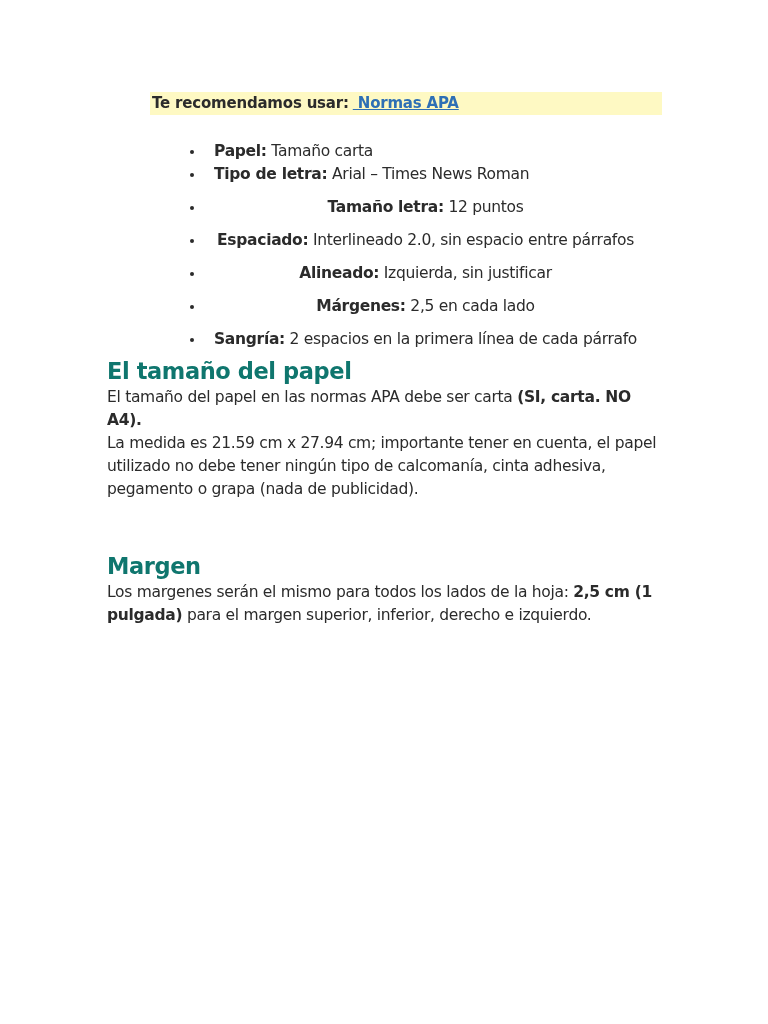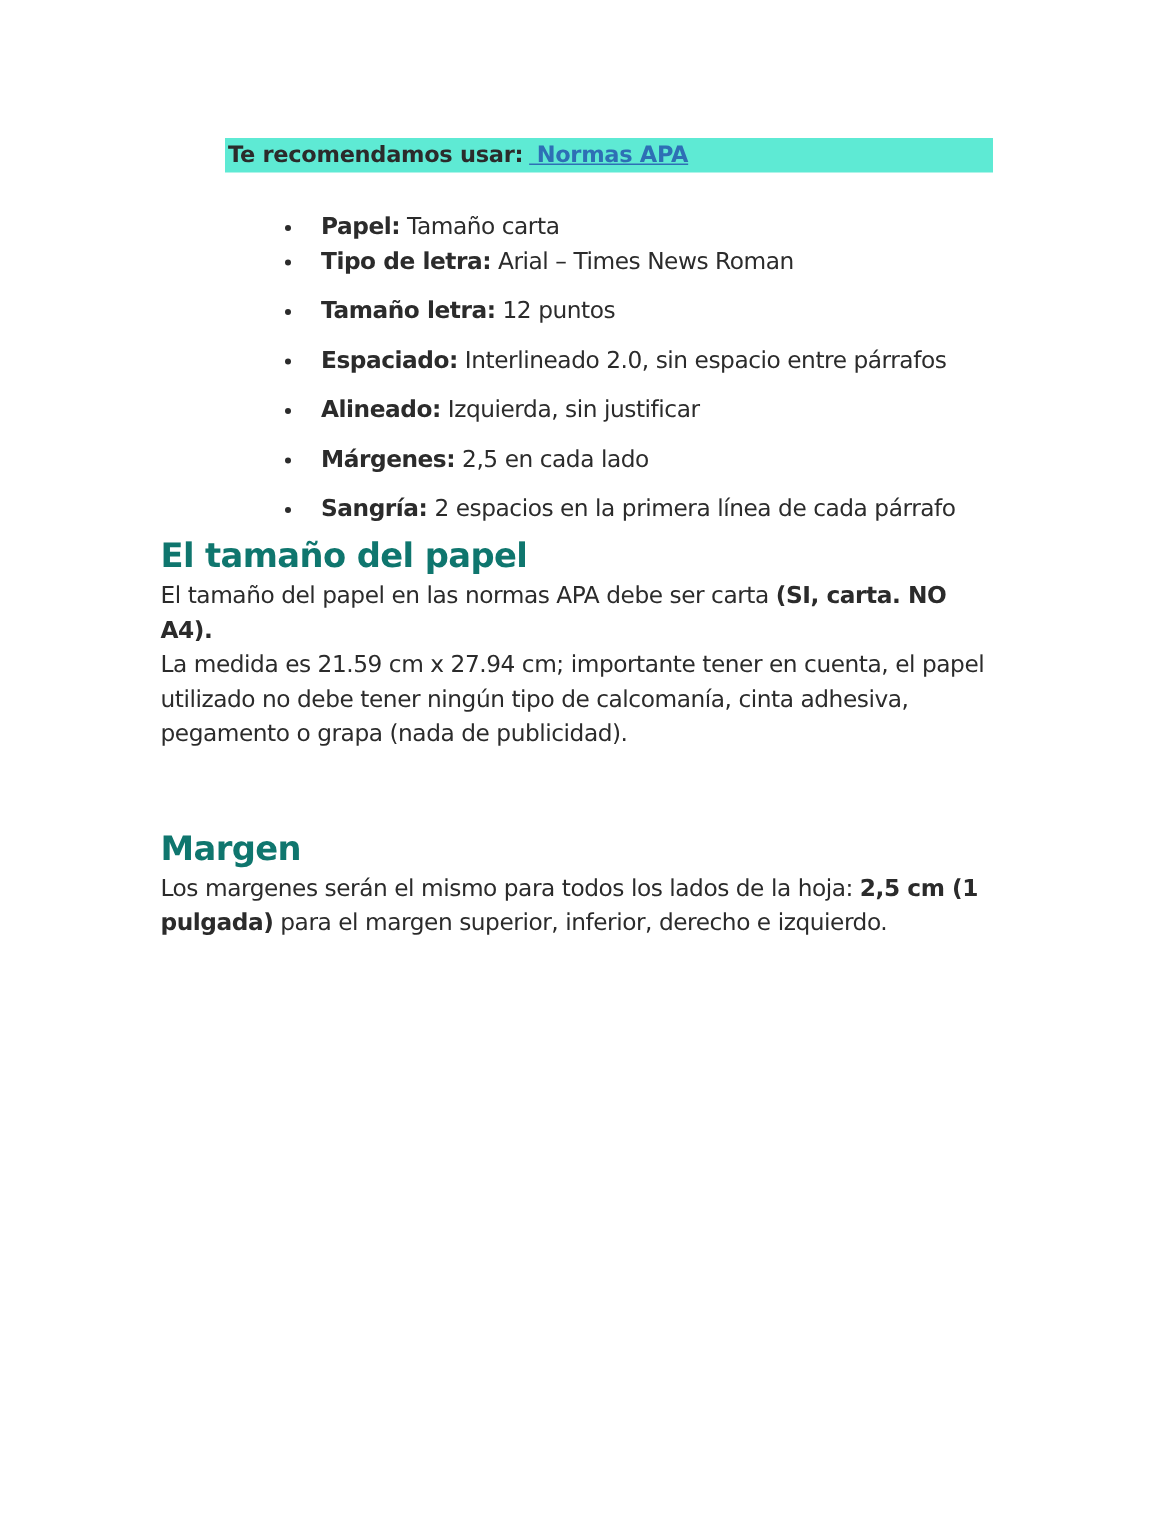--- a/index.html
+++ b/index.html
@@ -14,21 +14,21 @@
       overflow: hidden;
       font-family: "DejaVu Sans", "Liberation Sans", sans-serif;
       color: #2b2b2b;
     }
     .recommend-box {
       position: absolute;
       left: 150px;
       top: 92px;
       width: 512px;
       height: 23px;
-      background: #5eead4;
+      background: #fef9c3;
       font-size: 15px;
       line-height: 23px;
       font-weight: bold;
       color: #2b2b2b;
       padding-left: 2px;
       box-sizing: border-box;
       letter-spacing: -0.2px;
     }
     .recommend-box a {
       color: #2e6fb5;
@@ -48,20 +48,21 @@
     }
     .specs-list li {
       position: relative;
       padding-left: 30px;
       white-space: nowrap;
       height: 23px;
       line-height: 23px;
     }
     .specs-list li.gap {
       margin-top: 10px;
+      text-align: center;
     }
     .specs-list li .bullet {
       position: absolute;
       left: 6px;
       top: 10px;
       width: 4px;
       height: 4px;
       border-radius: 50%;
       background: #2b2b2b;
     }

